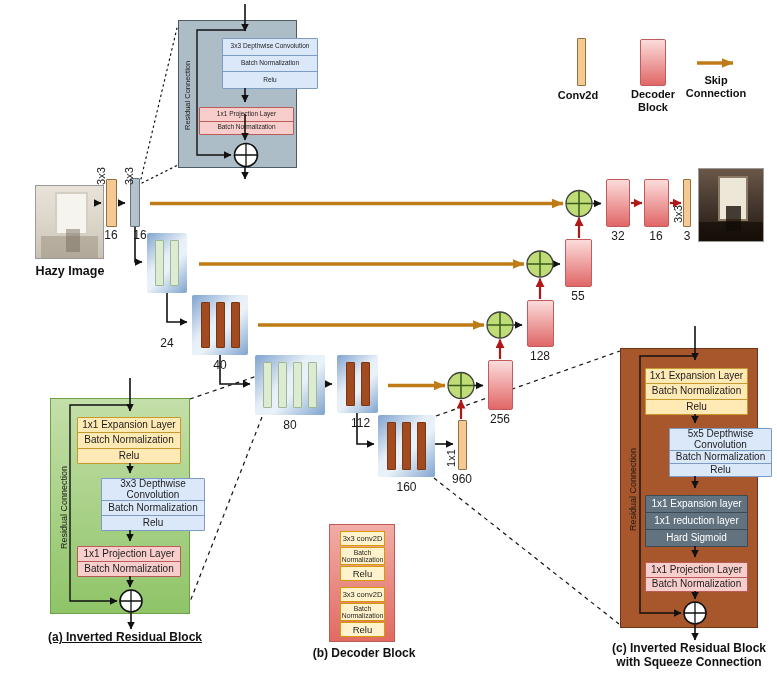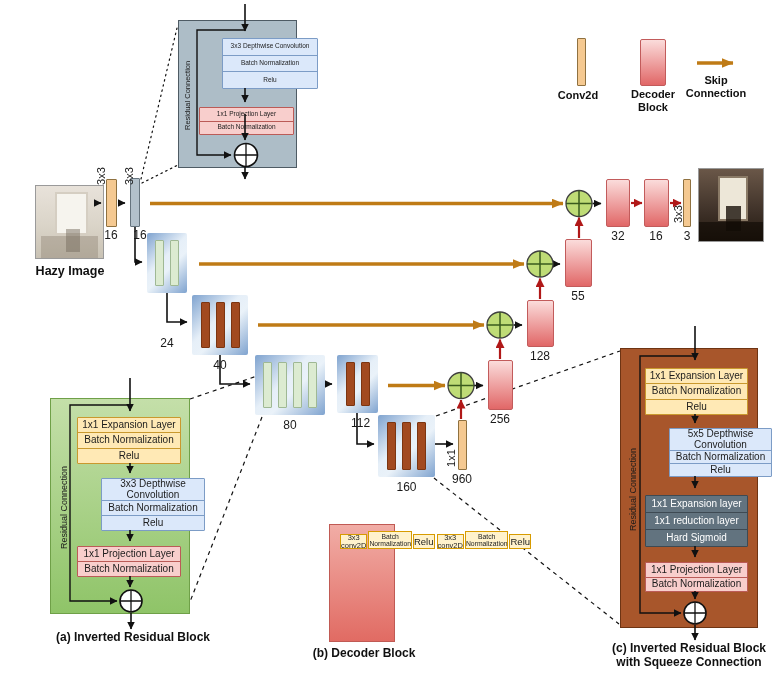--- a/index.html
+++ b/index.html
@@ -41,21 +41,21 @@
   .grp .row{flex:1;display:flex;align-items:center;justify-content:center;text-align:center;
             font-size:10px;color:#1c1c1c;border-top:1px solid;border-color:inherit;line-height:1.05;}
   .grp .row:first-child{border-top:none;}
   .grp-yellow{background:#FFE9B5;border-color:#C9992E;}
   .grp-blue{background:#DBE8FA;border-color:#7C9CC6;margin-left:24px;}
   .grp-pink{background:#F8CECC;border-color:#BB5B57;}
   .grp-slate{background:#62737F;border-color:#3E4A53;}
   .grp-slate .row{color:#fff;}
   .small-rows .row{font-size:6.5px;}
   
-  .brows{position:absolute;left:10px;top:6px;width:45px;display:flex;flex-direction:row;gap:1px;align-items:flex-end;}
+  .brows{position:absolute;left:10px;top:6px;width:45px;display:flex;flex-direction:column;gap:1px;}
   .crow{background:#FFF2CC;border:1px solid #D79B00;display:flex;align-items:center;justify-content:center;
         text-align:center;color:#1c1c1c;box-sizing:border-box;line-height:1.05;}
   .crow-conv{height:15px;font-size:7.5px;}
   .crow-bn{height:18px;font-size:6.8px;}
   .crow-relu{height:15px;font-size:9.5px;}
   .bgap{height:4px;}
   
   .thumb{position:absolute;z-index:2;border:1px solid #9A9A9A;overflow:hidden;}
   .hazy-base{width:100%;height:100%;background:linear-gradient(180deg,#E8E2DA 0%,#DAD4C8 55%,#C9C2B4 100%);position:relative;}
   .hazy-window{position:absolute;left:28%;top:9%;width:44%;height:54%;background:#F6F4EE;border:2px solid #D5CEC2;}
@@ -206,21 +206,21 @@
     <div class="grp grp-blue" style="left:26px;top:79px;width:104px;height:53px;">
       <div class="row">3x3 Depthwise Convolution</div>
       <div class="row">Batch Normalization</div>
       <div class="row">Relu</div>
     </div>
     <div class="grp grp-pink" style="left:26px;top:147px;width:104px;height:31px;">
       <div class="row">1x1 Projection Layer</div>
       <div class="row">Batch Normalization</div>
     </div>
   </div>
-  <div class="caption" style="left:38px;top:630px;width:190px;">(a) Inverted Residual Block</div>
+  <div class="caption" style="left:30px;top:630px;width:190px;text-decoration:underline;">(a) Inverted Residual Block</div>
 
   <div class="blk detail-red" style="left:329px;top:524px;width:66px;height:118px;">
     <div class="brows">
       <div class="crow crow-conv">3x3 conv2D</div>
       <div class="crow crow-bn">Batch Normalization</div>
       <div class="crow crow-relu">Relu</div>
       <div class="bgap"></div>
       <div class="crow crow-conv">3x3 conv2D</div>
       <div class="crow crow-bn">Batch Normalization</div>
       <div class="crow crow-relu">Relu</div>

